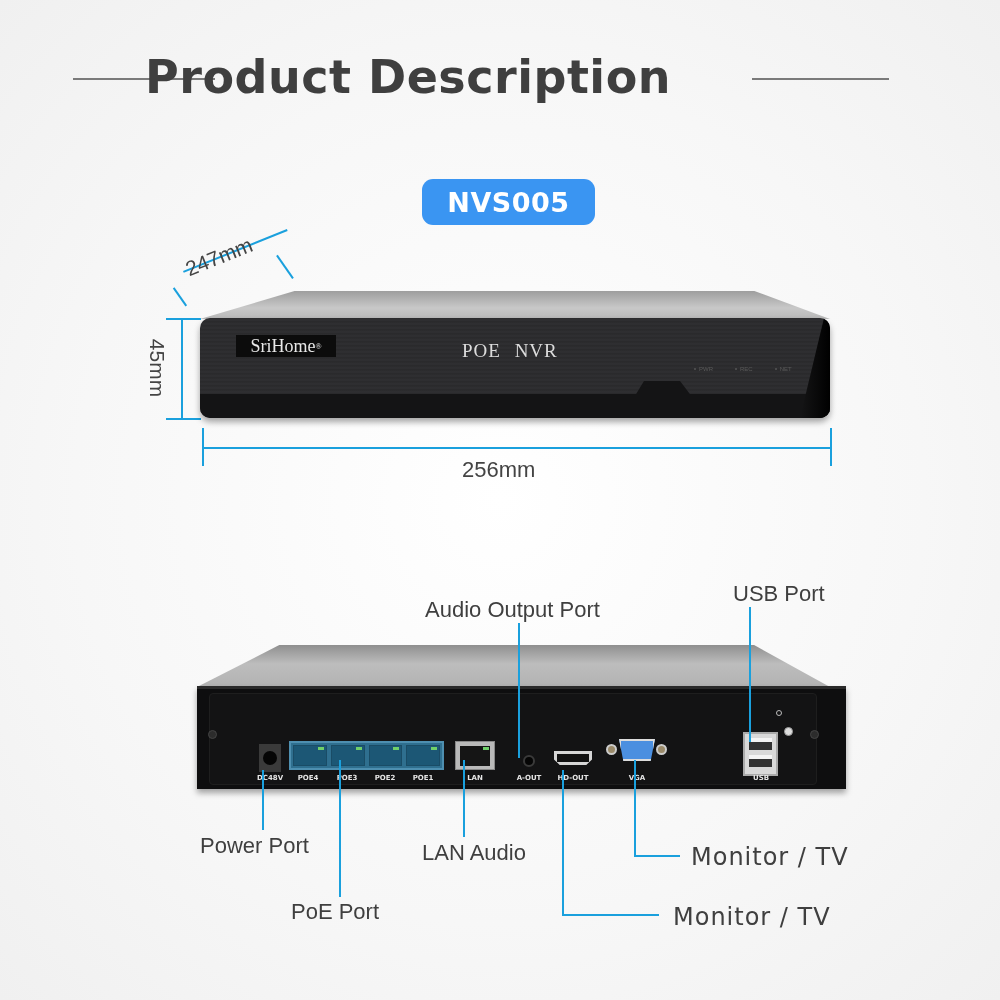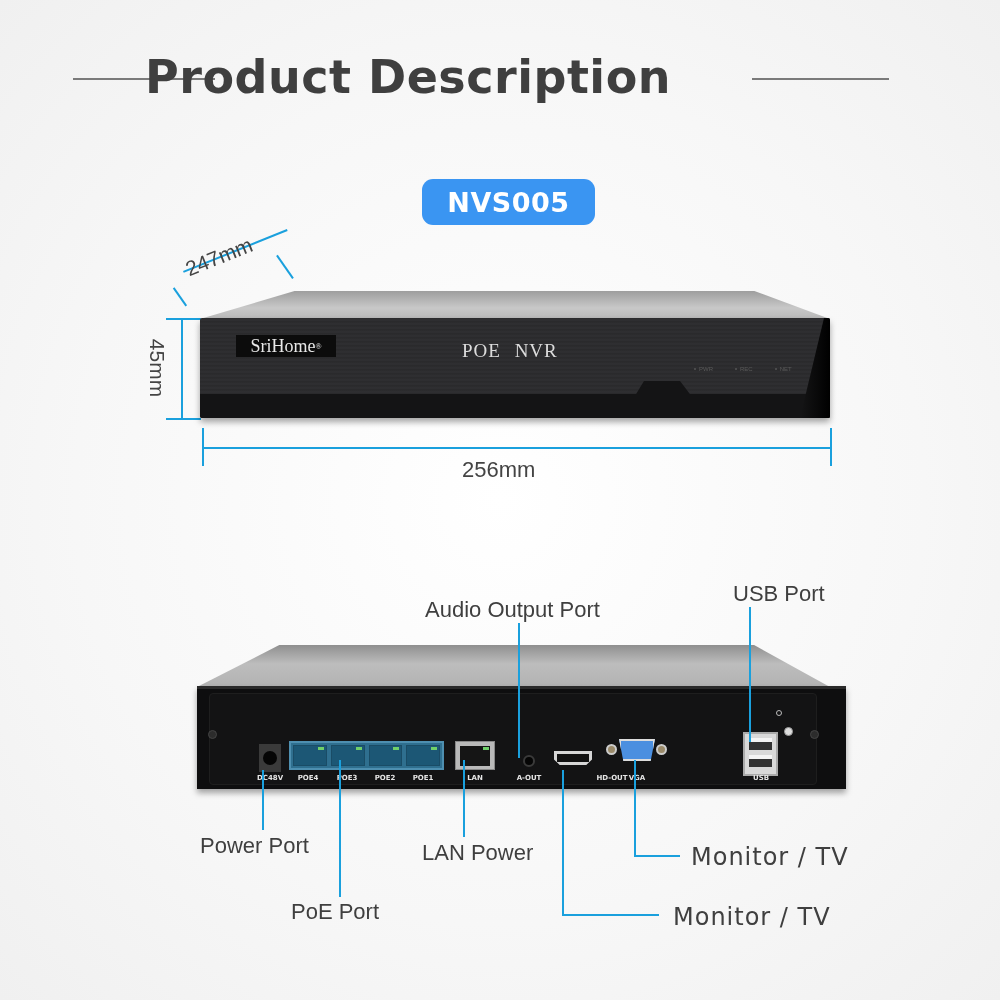--- a/index.html
+++ b/index.html
@@ -30,21 +30,21 @@
 
   
   .front-top {
     position: absolute; left: 200px; top: 291px; width: 630px; height: 28px;
     background: linear-gradient(180deg, #9e9e9e 0%, #c8c8c8 60%, #b9b9b9 100%);
     clip-path: polygon(15% 0, 88% 0, 100% 100%, 0 100%);
   }
   .front-face {
     position: absolute; left: 200px; top: 318px; width: 630px; height: 100px;
     background: repeating-linear-gradient(180deg, #2a2a2c 0px, #303033 2px, #28282a 4px);
-    border-radius: 2px;
+    border-radius: 10px;
     box-shadow: 0 4px 6px rgba(0,0,0,0.35);
     overflow: hidden;
   }
   .front-bottom-strip {
     position: absolute; left: 0; top: 76px; width: 630px; height: 24px;
     background: #141415;
   }
   .front-notch {
     position: absolute; left: 430px; top: 63px; width: 200px; height: 37px;
     background: #141415;
@@ -218,21 +218,21 @@
         <div class="inner"></div>
       </div>
     <div class="port-label" style="left:245px; top:80px;">LAN</div>
 
     <div class="aout"></div>
     <div class="port-label" style="left:299px; top:80px;">A-OUT</div>
 
     <div class="hdmi">
         <div class="in"></div>
       </div>
-    <div class="port-label" style="left:343px; top:80px;margin-left:39px;">HD-OUT</div>
+    <div class="port-label" style="left:343px; top:80px;">HD-OUT</div>
 
     <div class="vga">
       <div class="ear" style="left:0;"></div>
       <div class="body"></div>
       <div class="ear" style="left:50px;"></div>
     </div>
     <div class="port-label" style="left:407px; top:80px;">VGA</div>
 
     <div class="usb">
       <div class="slot"></div>
@@ -247,15 +247,15 @@
 <div class="lead" style="left:262px; top:770px; width:1.5px; height:60px;"></div>
 <div class="lead" style="left:339px; top:760px; width:1.5px; height:137px;"></div>
 <div class="lead" style="left:463px; top:760px; width:1.5px; height:77px;"></div>
 <div class="lead" style="left:634px; top:760px; width:1.5px; height:96px;"></div>
 <div class="lead" style="left:634px; top:855px; width:46px; height:1.5px;"></div>
 <div class="lead" style="left:562px; top:770px; width:1.5px; height:145px;"></div>
 <div class="lead" style="left:562px; top:914px; width:97px; height:1.5px;"></div>
 
 <div class="callout" style="left:200px; top:833px;">Power Port</div>
 <div class="callout" style="left:291px; top:899px;">PoE Port</div>
-<div class="callout" style="left:422px; top:840px;">LAN Power</div>
+<div class="callout" style="left:422px; top:840px;">LAN Audio</div>
 <div class="callout spaced" style="left:691px; top:843px;">Monitor / TV</div>
 <div class="callout spaced" style="left:673px; top:903px;">Monitor / TV</div>
 
 </body></html>

